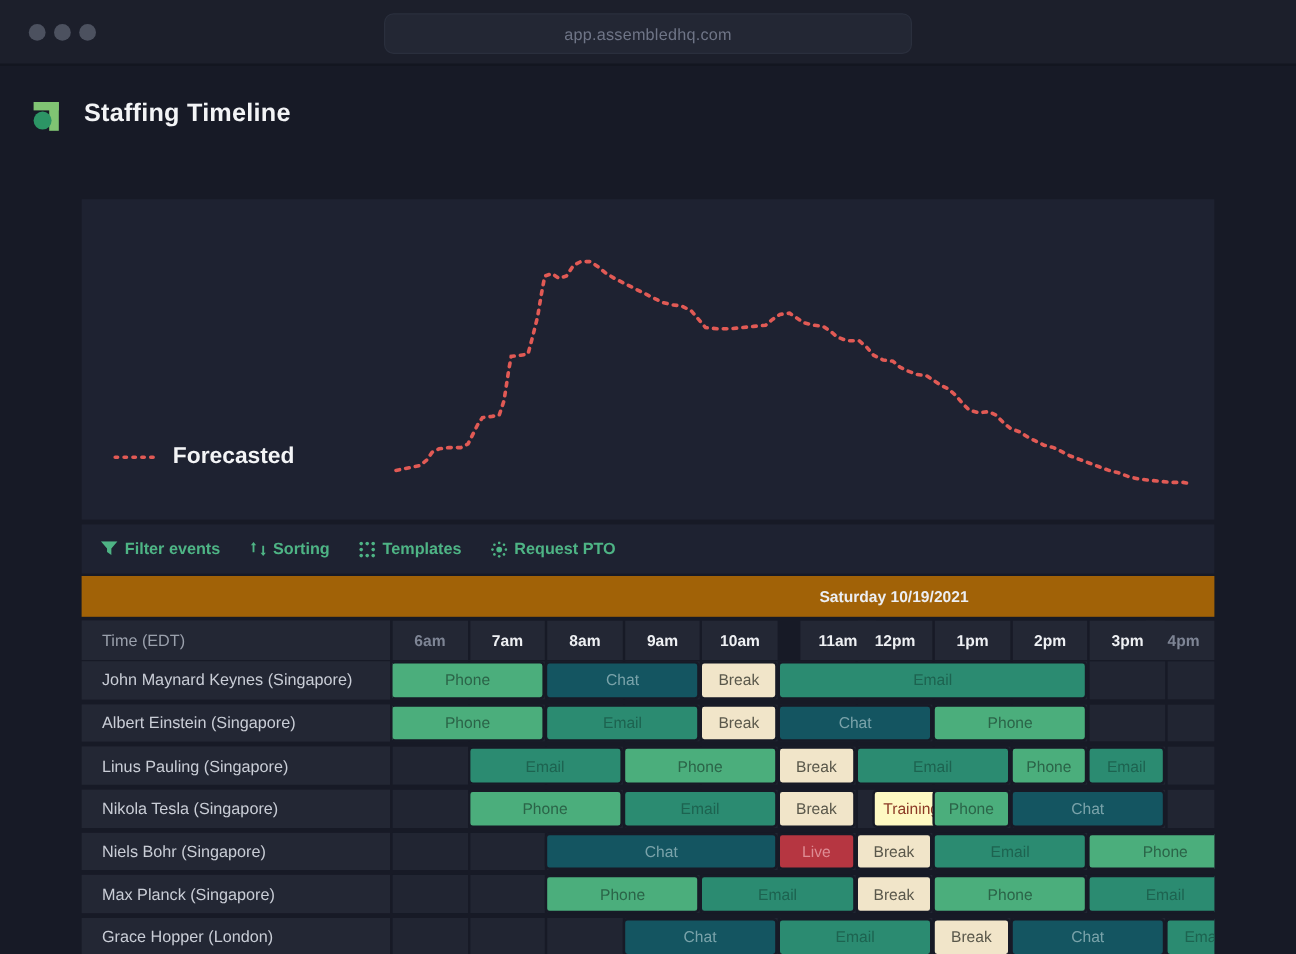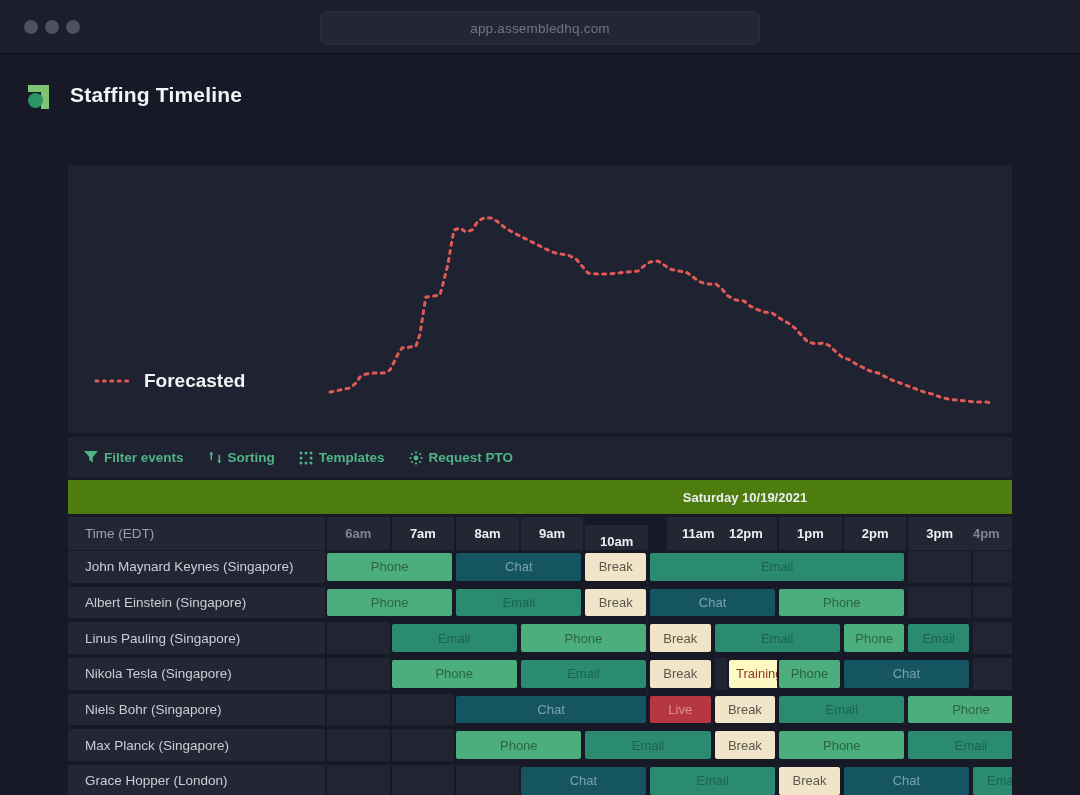--- a/index.html
+++ b/index.html
@@ -29,21 +29,21 @@
   .legend svg { display:block; }
   .legend-line { fill:none; stroke:#e15a55; stroke-width:3; stroke-dasharray:2 5.4; stroke-linecap:round; }
   .legend-label { color:#f3f4f6; font-size:19px; font-weight:bold; }
 
   
   .toolbar { position:absolute; left:68px; top:437px; width:944px; height:41px; background:#1e2231; display:flex; align-items:center; gap:24px; padding-left:16px; }
   .tb-btn { display:flex; align-items:center; gap:6px; background:none; border:none; cursor:pointer; color:#4eb485; font-family:"Liberation Sans",sans-serif; font-size:13.5px; font-weight:bold; }
   .tb-btn svg { display:block; }
 
   
-  .date-bar { position:absolute; left:68px; top:480px; width:944px; height:34px; background:#4d7c0f; }
+  .date-bar { position:absolute; left:68px; top:480px; width:944px; height:34px; background:#a16207; }
   .date-label { position:absolute; left:677px; top:50%; transform:translate(-50%,-50%); color:#eceef2; font-size:13px; font-weight:bold; white-space:nowrap; }
 
   .grid-header { position:absolute; left:68px; top:517px; width:944px; height:33px; display:flex; }
   .gh-name { width:257px; height:33px; background:#232734; color:#9aa0ac; font-size:13.5px; display:flex; align-items:center; padding-left:17px; margin-right:2px; }
   .gh-hours { position:relative; width:685px; height:33px; overflow:hidden; }
   .gh-cell { position:absolute; top:0; height:33px; background:#232734; color:#eef0f3; font-size:13px; font-weight:bold; display:flex; align-items:center; justify-content:center; }
   .gh-cell.dim { color:#7e8595; }
 
   .grid-rows { position:absolute; left:68px; top:551px; width:944px; display:flex; flex-direction:column; gap:4px; }
   .g-row { display:flex; height:31.7px; }
@@ -142,21 +142,21 @@
   <span class="date-label">Saturday 10/19/2021</span>
 </div>
 
 <div class="grid-header">
   <div class="gh-name">Time (EDT)</div>
   <div class="gh-hours" id="gh-hours">
       <div class="gh-cell dim" style="left: 0px; width: 62.6px;">6am</div>
       <div class="gh-cell" style="left: 64.6px; width: 62.6px;">7am</div>
       <div class="gh-cell" style="left: 129.2px; width: 62.6px;">8am</div>
       <div class="gh-cell" style="left: 193.8px; width: 62.6px;">9am</div>
-      <div class="gh-cell" style="left: 258.4px; width: 62.6px; margin-top: 8px;">10am</div>
+      <div class="gh-cell" style="left: 258.4px; width: 62.6px;">10am</div>
       <div class="gh-cell" style="left: 340px; width: 62.6px;">11am</div>
       <div class="gh-cell" style="left: 387.6px; width: 62.6px;">12pm</div>
       <div class="gh-cell" style="left: 452.2px; width: 62.6px;">1pm</div>
       <div class="gh-cell" style="left: 516.8px; width: 62.6px;">2pm</div>
       <div class="gh-cell" style="left: 581.4px; width: 62.6px;">3pm</div>
       <div class="gh-cell dim" style="left: 628px; width: 62.6px;">4pm</div>
     </div>
 </div>
 
 <div class="grid-rows" id="grid-rows">

